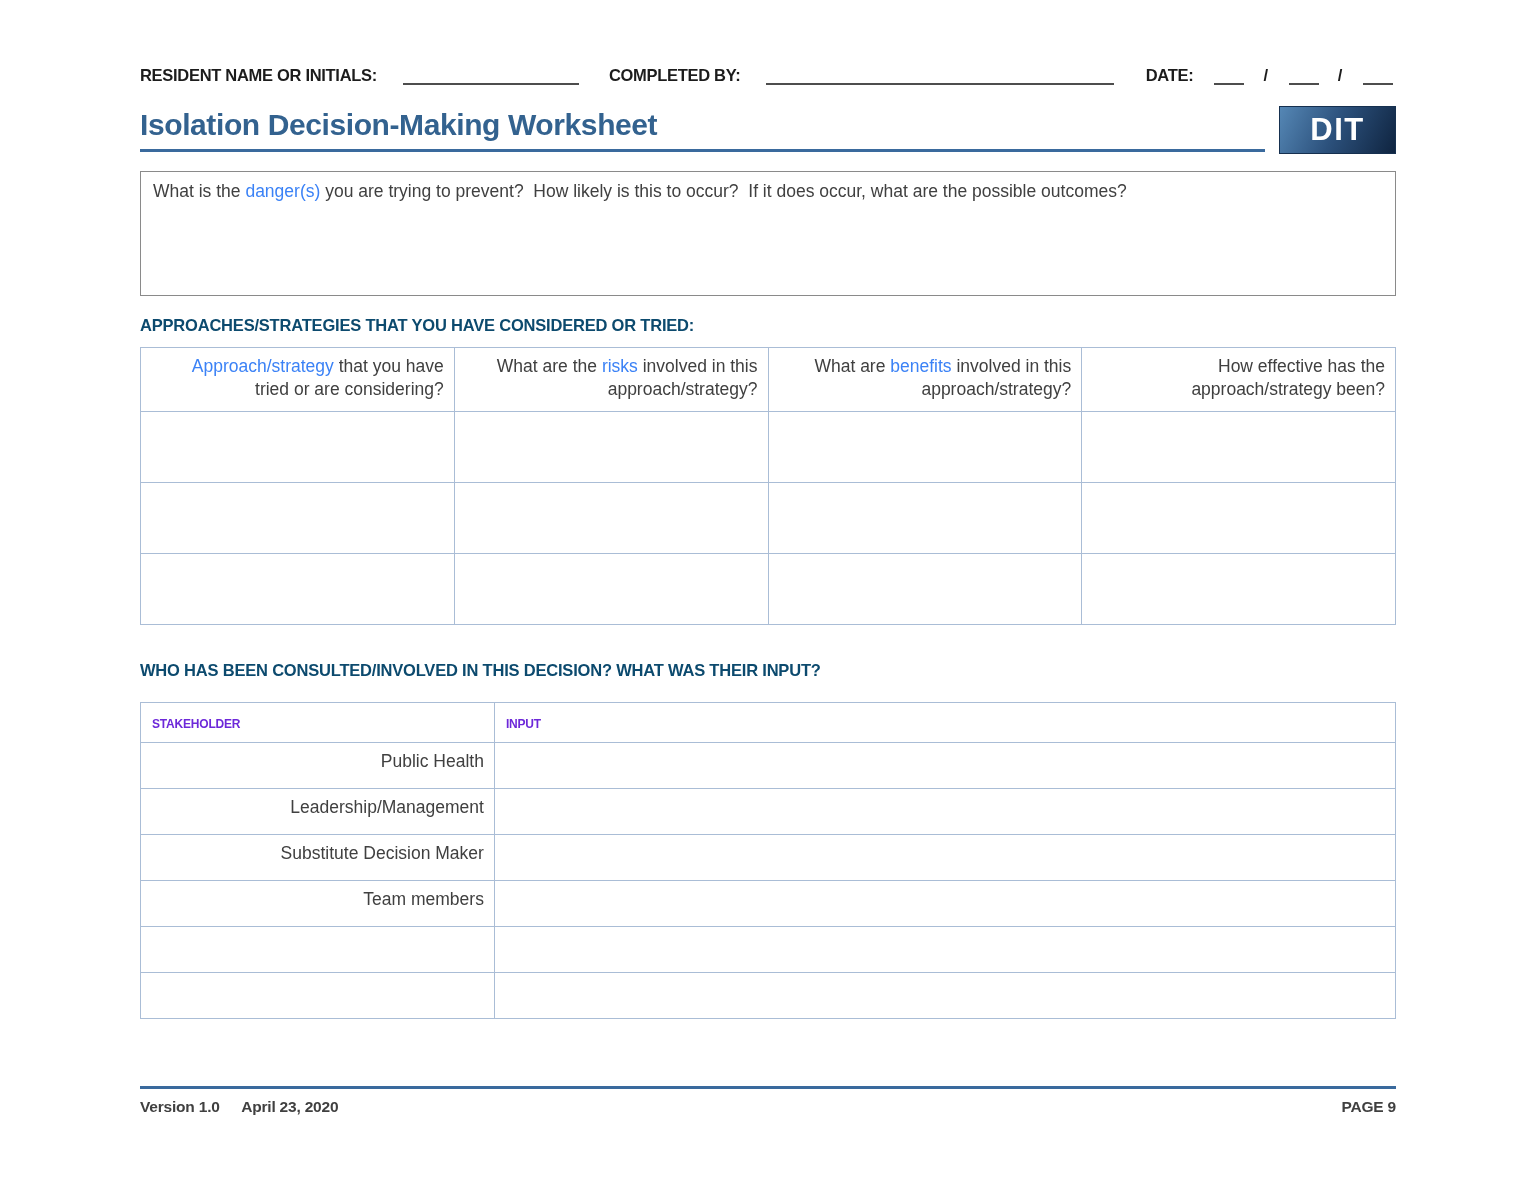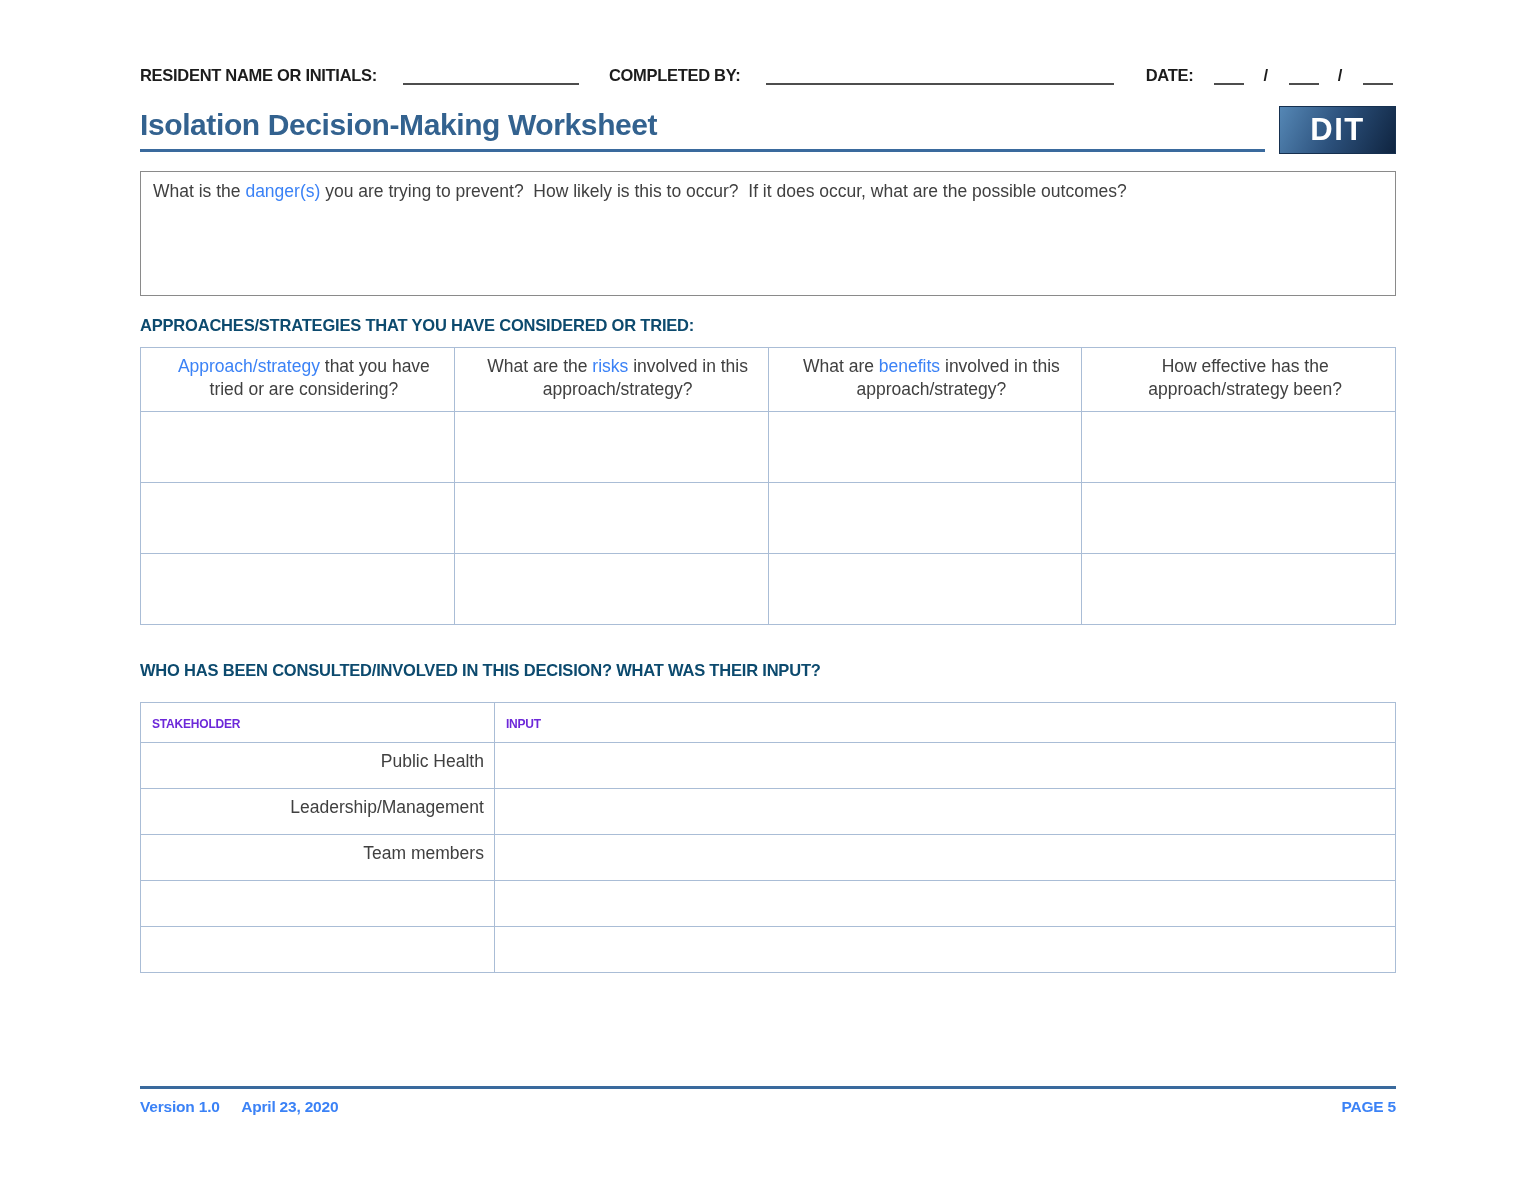--- a/index.html
+++ b/index.html
@@ -64,21 +64,21 @@
   .heading-approaches { margin-top: 20px; }
   .heading-consulted { margin-top: 36px; }
 
   
   table { width: 100%; border-collapse: collapse; table-layout: fixed; }
   th, td { border: 1px solid #aabdd6; text-align: right; }
 
   .approaches-table { margin-top: 12px; }
   .approaches-table th {
     width: 25%;
-    font-weight: normal; text-align: center; vertical-align: top;
+    font-weight: normal; text-align: right; vertical-align: top;
     font-size: 17.5px; color: #404040; line-height: 1.3;
     padding: 7px 10px 11px 23px;
   }
   .approaches-table td { height: 71px; }
 
   .stakeholder-table { margin-top: 22px; }
   .stakeholder-table th {
     height: 40px; text-align: left; vertical-align: middle;
     font-size: 12px; font-weight: bold; letter-spacing: -0.2px; color: #6d28d9;
     padding: 2px 10px 0 11px;
@@ -88,21 +88,21 @@
     height: 46px; vertical-align: top;
     font-size: 17.5px; color: #404040;
     padding: 8px 10px 0 11px;
   }
 
   
   .footer { position: absolute; left: 140px; width: 1256px; top: 1086px; }
   .footer-rule { height: 3px; background: #3a6a9d; }
   .footer-row {
     display: flex; justify-content: space-between; margin-top: 9px;
-    font-size: 15.5px; font-weight: bold; letter-spacing: -0.2px; color: #3b82f6;
+    font-size: 15.5px; font-weight: bold; letter-spacing: -0.2px; color: #404040;
   }
   .version-date span { margin-right: 18px; }
 </style>
 </head>
 <body>
 
 <div class="page">
 
   <div class="top-header">
     <span>RESIDENT NAME OR INITIALS:</span>
@@ -172,20 +172,24 @@
     <tbody id="stakeholder-body">
         <tr>
           <td>Public Health</td>
           <td></td>
         </tr>
         <tr>
           <td>Leadership/Management</td>
           <td></td>
         </tr>
         <tr>
+          <td>Substitute Decision Maker</td>
+          <td></td>
+        </tr>
+        <tr>
           <td>Team members</td>
           <td></td>
         </tr>
         <tr>
           <td></td>
           <td></td>
         </tr>
         <tr>
           <td></td>
           <td></td>
@@ -195,15 +199,15 @@
 
 </div>
 
 <div class="footer">
   <div class="footer-rule"></div>
   <div class="footer-row">
     <div class="version-date">
       <span>Version 1.0</span>
       <span>April 23, 2020</span>
     </div>
-    <div>PAGE 5</div>
+    <div>PAGE 9</div>
   </div>
 </div>
 
 </body></html>

